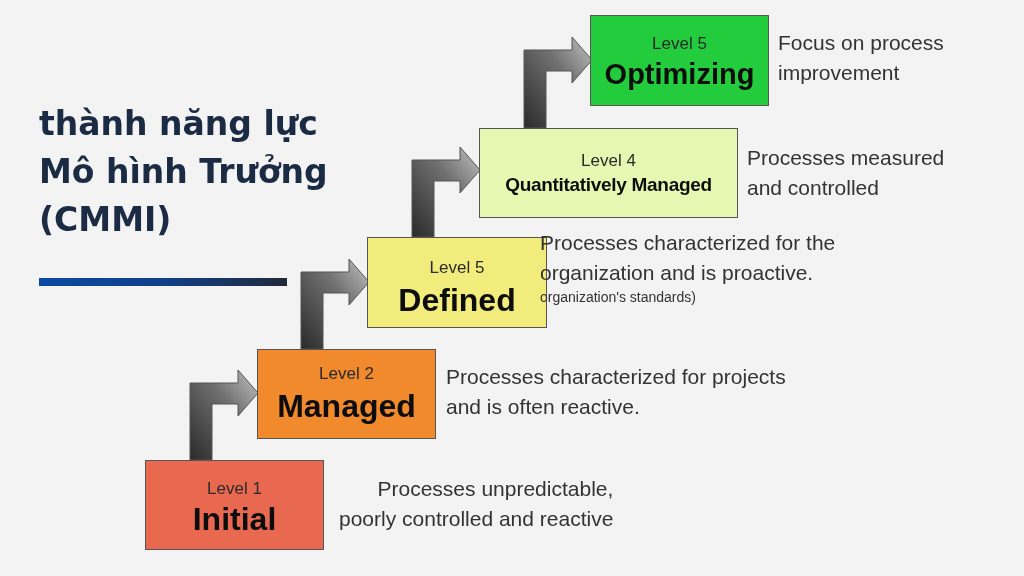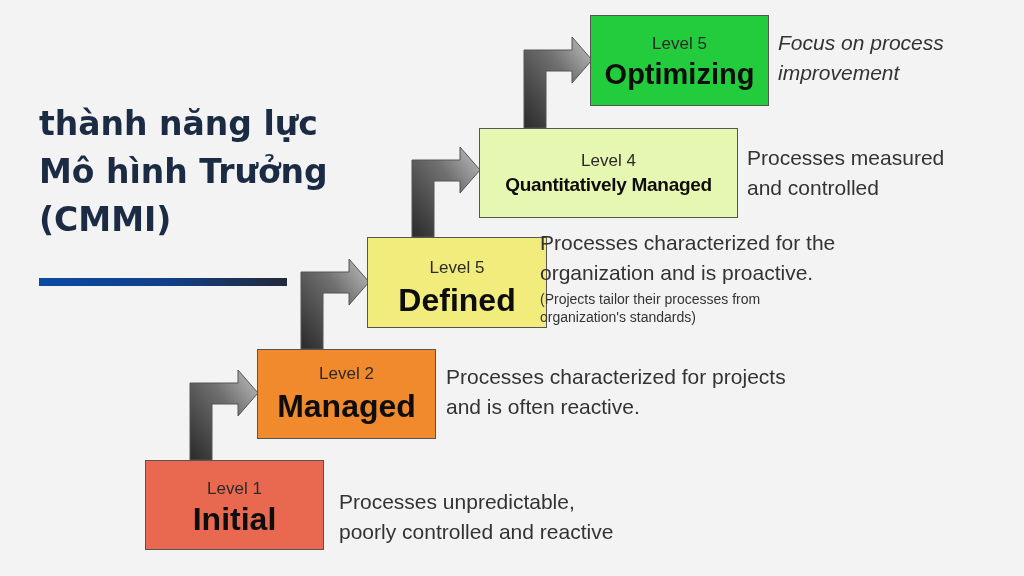--- a/index.html
+++ b/index.html
@@ -54,54 +54,53 @@
 
   <path d="M412 237 L412 160 L460 160 L460 147 L480 170 L460 193 L460 181 L434 181 L434 237 Z" fill="url(#ag)" stroke="#555" stroke-width="1"></path>
 
   <path d="M524 128 L524 50 L572 50 L572 37 L592 60 L572 83 L572 71 L546 71 L546 128 Z" fill="url(#ag)" stroke="#555" stroke-width="1"></path>
 </svg>
 
 <div class="box" style="left:145px; top:460px; width:179px; height:90px; background:#e8694f;">
   <span class="lvl" style="margin-top:18px;">Level 1</span>
   <span class="name" style="font-size:32px; line-height:40px;">Initial</span>
 </div>
-<div class="desc" style="left:339px; top:487px;">
+<div class="desc" style="left:339px; top:474px;text-align:right;">
   <div>Processes unpredictable,</div>
   <div>poorly controlled and reactive</div>
 </div>
 
 <div class="box" style="left:257px; top:349px; width:179px; height:90px; background:#f08a2c;">
   <span class="lvl" style="margin-top:14px;">Level 2</span>
   <span class="name" style="font-size:32px; line-height:44px;">Managed</span>
 </div>
 <div class="desc" style="left:446px; top:362px;">
   <div>Processes characterized for projects</div>
   <div>and is often reactive.</div>
 </div>
 
 <div class="box" style="left:367px; top:237px; width:180px; height:91px; background:#f2ec7c;">
   <span class="lvl" style="margin-top:20px;">Level 5</span>
   <span class="name" style="font-size:32px; line-height:44px;">Defined</span>
 </div>
 <div class="desc" style="left:540px; top:228px;">
   <div>Processes characterized for the</div>
   <div>organization and is proactive.</div>
-  <span class="sub" style="margin-top:2px;">(Projects tailor their processes from</span>
   <span class="sub">organization's standards)</span>
 </div>
 
 <div class="box" style="left:479px; top:128px; width:259px; height:90px; background:#e6f7b2;">
   <span class="lvl" style="margin-top:22px;">Level 4</span>
   <span class="name" style="font-size:19px; line-height:28px; white-space:nowrap; letter-spacing:-0.3px;">Quantitatively Managed</span>
 </div>
 <div class="desc" style="left:747px; top:143px;">
   <div>Processes measured</div>
   <div>and controlled</div>
 </div>
 
 <div class="box" style="left:590px; top:15px; width:179px; height:91px; background:#22cc3c;">
   <span class="lvl" style="margin-top:18px;">Level 5</span>
   <span class="name" style="font-size:29px; line-height:40px;">Optimizing</span>
 </div>
-<div class="desc" style="left:778px; top:28px;font-style:italic;">
+<div class="desc" style="left:778px; top:28px;">
   <div>Focus on process</div>
   <div>improvement</div>
 </div>
 
 </body></html>

